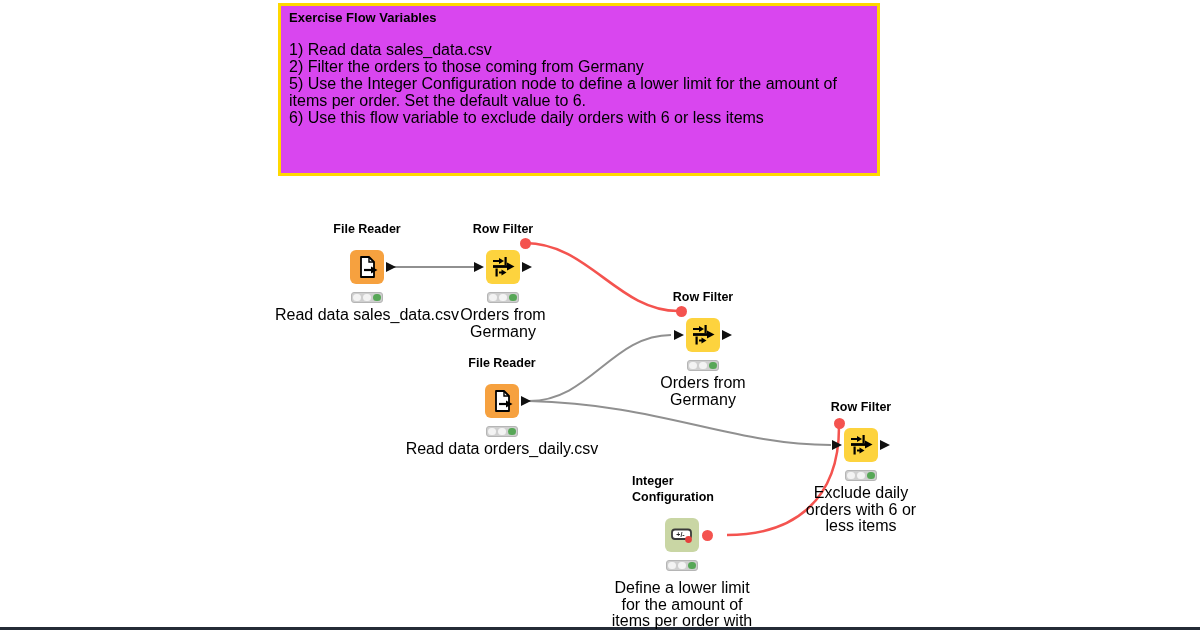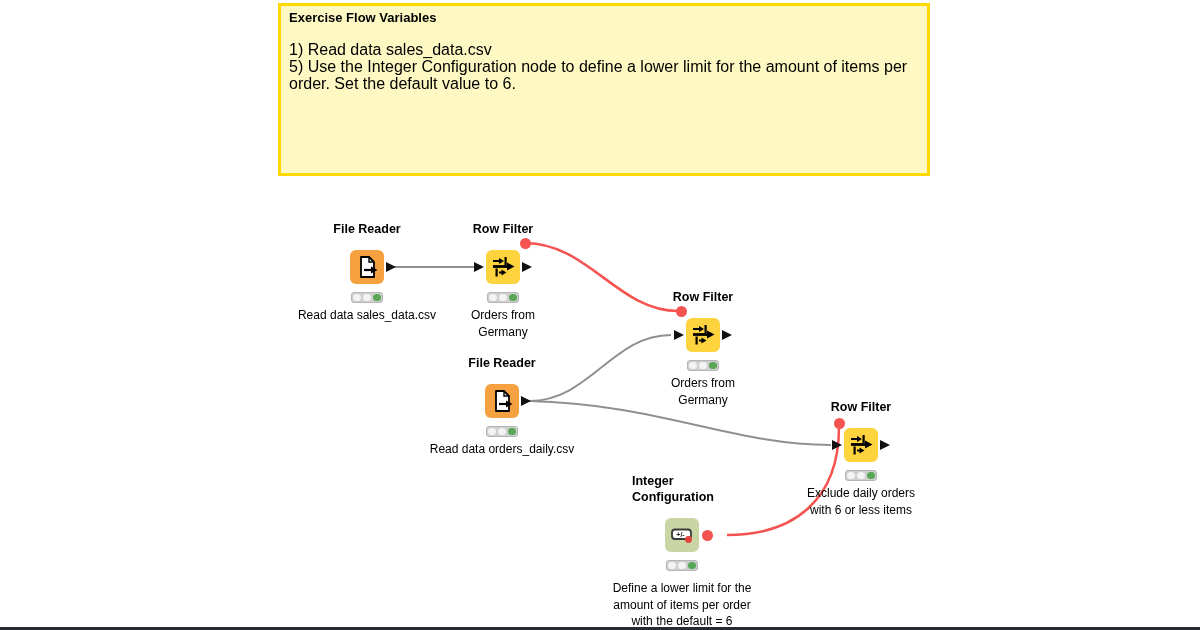--- a/index.html
+++ b/index.html
@@ -1,22 +1,22 @@
 <!DOCTYPE html>
 <html><head>
 <meta charset="utf-8">
 <style>
   html,body{margin:0;padding:0;}
   body{font-family:"Liberation Sans", sans-serif; background:#ffffff;}
   #stage{position:relative;width:1200px;height:630px;background:#ffffff;overflow:hidden;}
 
   
   .annotation{
-    position:absolute;left:278px;top:3px;width:652px;height:173px;
-    box-sizing:border-box;border:3px solid #FFD800;background:#fef9c3;
+    position:absolute;left:278px;top:3px;width:602px;height:173px;
+    box-sizing:border-box;border:3px solid #FFD800;background:#d946ef;
     padding:3px 8px;color:#000;
   }
   .annotation-title{font-size:13px;font-weight:bold;line-height:17px;margin-bottom:15px;}
   .annotation-line{font-size:16px;line-height:17px;}
 
   
   svg.wires{position:absolute;left:0;top:0;z-index:1;}
   .wire-data{fill:none;stroke:#909090;stroke-width:2px;}
   .wire-flow{fill:none;stroke:#F4534F;stroke-width:2.5px;}
 
@@ -27,21 +27,21 @@
   }
   .node-icon svg{position:absolute;left:0;top:0;}
   .node-title{
     position:absolute;top:-29px;left:50%;transform:translateX(-50%);
     font-size:12.5px;font-weight:bold;color:#000;white-space:nowrap;text-align:left;
     line-height:16px;
   }
   .node-title.two-line{top:-45px;white-space:normal;width:100px;}
   .node-label{
     position:absolute;top:57px;left:50%;transform:translateX(-50%);
-    font-size:12px;color:#000;text-align:center;line-height:16.5px;white-space:nowrap;
+    font-size:16px;color:#000;text-align:center;line-height:16.5px;white-space:nowrap;
   }
   .node-label.wrap{white-space:normal;}
   .port-in{
     position:absolute;left:-12px;top:50%;transform:translateY(-50%);
     width:0;height:0;border-top:5.5px solid transparent;border-bottom:5.5px solid transparent;
     border-left:10px solid #111;
   }
   .port-out{
     position:absolute;right:-12px;top:50%;transform:translateY(-50%);
     width:0;height:0;border-top:5.5px solid transparent;border-bottom:5.5px solid transparent;
@@ -61,21 +61,23 @@
   .bottom-strip{position:absolute;left:0;top:627px;width:1200px;height:3px;background:#242B36;}
 </style>
 </head>
 <body>
 
 <div id="stage">
 
   <div class="annotation">
     <div class="annotation-title">Exercise Flow Variables</div>
     <div class="annotation-line">1) Read data sales_data.csv</div>
+    <div class="annotation-line">2) Filter the orders to those coming from Germany</div>
     <div class="annotation-line">5) Use the Integer Configuration node to define a lower limit for the amount of items per order. Set the default value to 6.</div>
+    <div class="annotation-line">6) Use this flow variable to exclude daily orders with 6 or less items</div>
   </div>
 
   <svg class="wires" width="1200" height="630" viewBox="0 0 1200 630">
     <path class="wire-data" d="M393 267 L474 267"></path>
     <path class="wire-flow" d="M525 243 C588 243 618 311 678 311"></path>
     <path class="wire-data" d="M529 401 C590 401 612 335 671 335"></path>
     <path class="wire-data" d="M529 401 C660 404 732 445 831 445"></path>
     <path class="wire-flow" d="M727 535 C795 535 839 499 839 427"></path>
   </svg>
 

